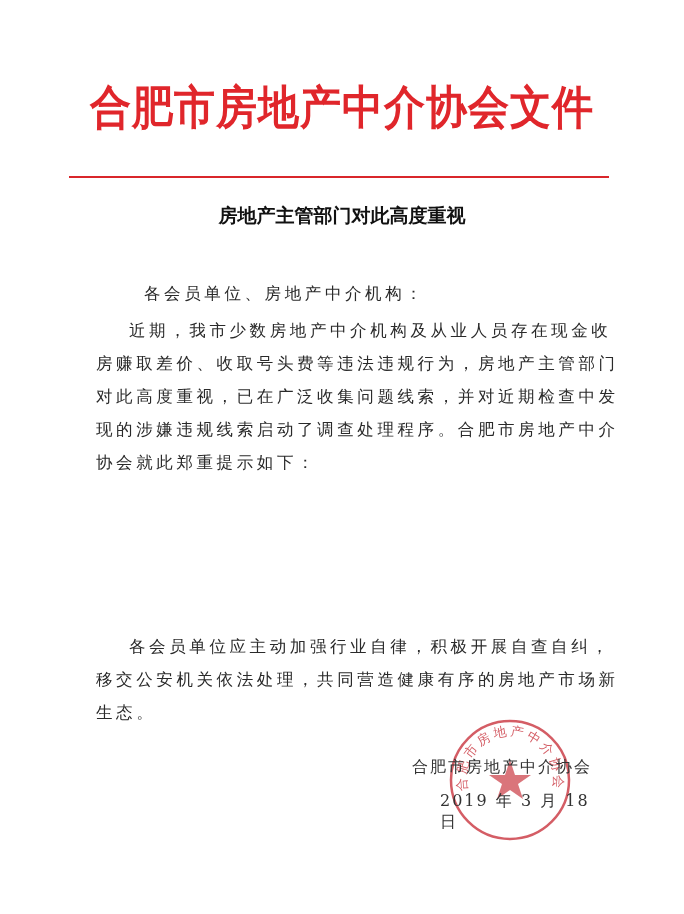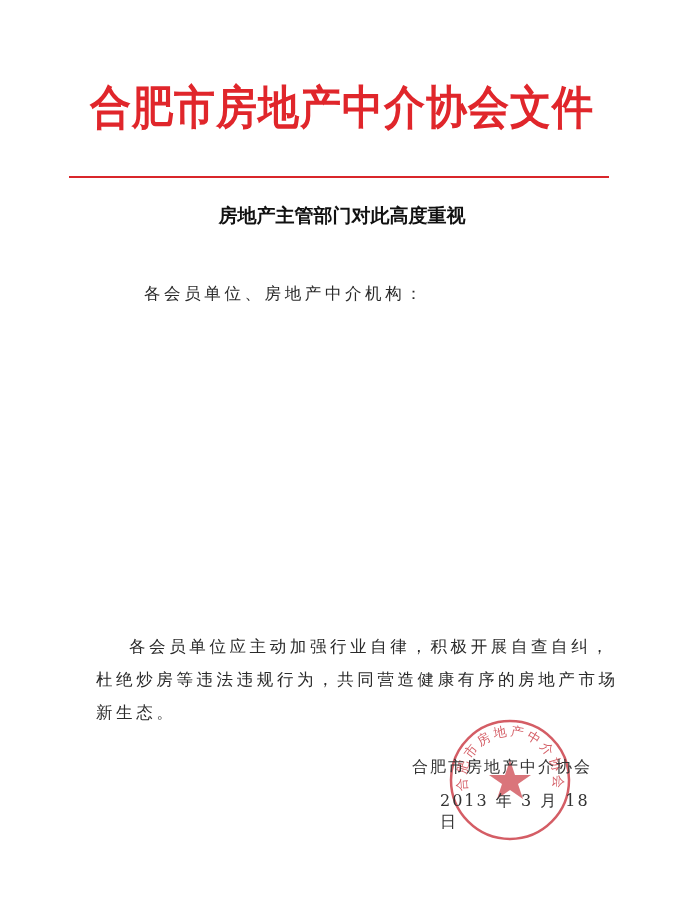--- a/index.html
+++ b/index.html
@@ -54,28 +54,29 @@
 </style>
 </head>
 <body>
 
 <div class="page">
   <div class="header-title">合肥市房地产中介协会文件</div>
   <div class="red-rule"></div>
   <div class="doc-subject">房地产主管部门对此高度重视</div>
 
   <div class="body-text salutation">各会员单位、房地产中介机构：</div>
-  <div class="body-text para p3">各会员单位应主动加强行业自律，积极开展自查自纠，杜绝炒房等违法违规行为，共同营造健康有序的房地产市场新生态。</div>
+  <div class="body-text para p1">近期，我市少数房地产中介机构及从业人员存在现金收房赚取差价、收取号头费等违法违规行为，房地产主管部门对此高度重视，已在广泛收集问题线索，并对近期检查中发现的涉嫌违规线索启动了调查处理程序。合肥市房地产中介协会就此郑重提示如下：</div>
+  <div class="body-text para p3">各会员单位应主动加强行业自律，积极开展自查自纠，移交公安机关依法处理，共同营造健康有序的房地产市场新生态。</div>
 
   <svg class="stamp" viewBox="0 0 124 124">
     <defs>
       <path id="arcpath" d="M 22,80 A 44,44 0 1,1 102,80"></path>
     </defs>
     <circle cx="62" cy="62" r="59" fill="none" stroke="#c8303a" stroke-width="2.5"></circle>
     <text font-size="13" fill="#c8303a" font-family="DejaVu Sans, sans-serif" letter-spacing="3">
       <textPath href="#arcpath" startOffset="50%" text-anchor="middle">合肥市房地产中介协会</textPath>
     </text>
     <polygon fill="#c8303a" opacity="0.85" points="62,42 67,57 83,57 70,66 75,81 62,72 49,81 54,66 41,57 57,57"></polygon>
   </svg>
 
   <div class="signature">合肥市房地产中介协会</div>
-  <div class="date">2013 年 3 月 18 日</div>
+  <div class="date">2019 年 3 月 18 日</div>
 </div>
 
 </body></html>

